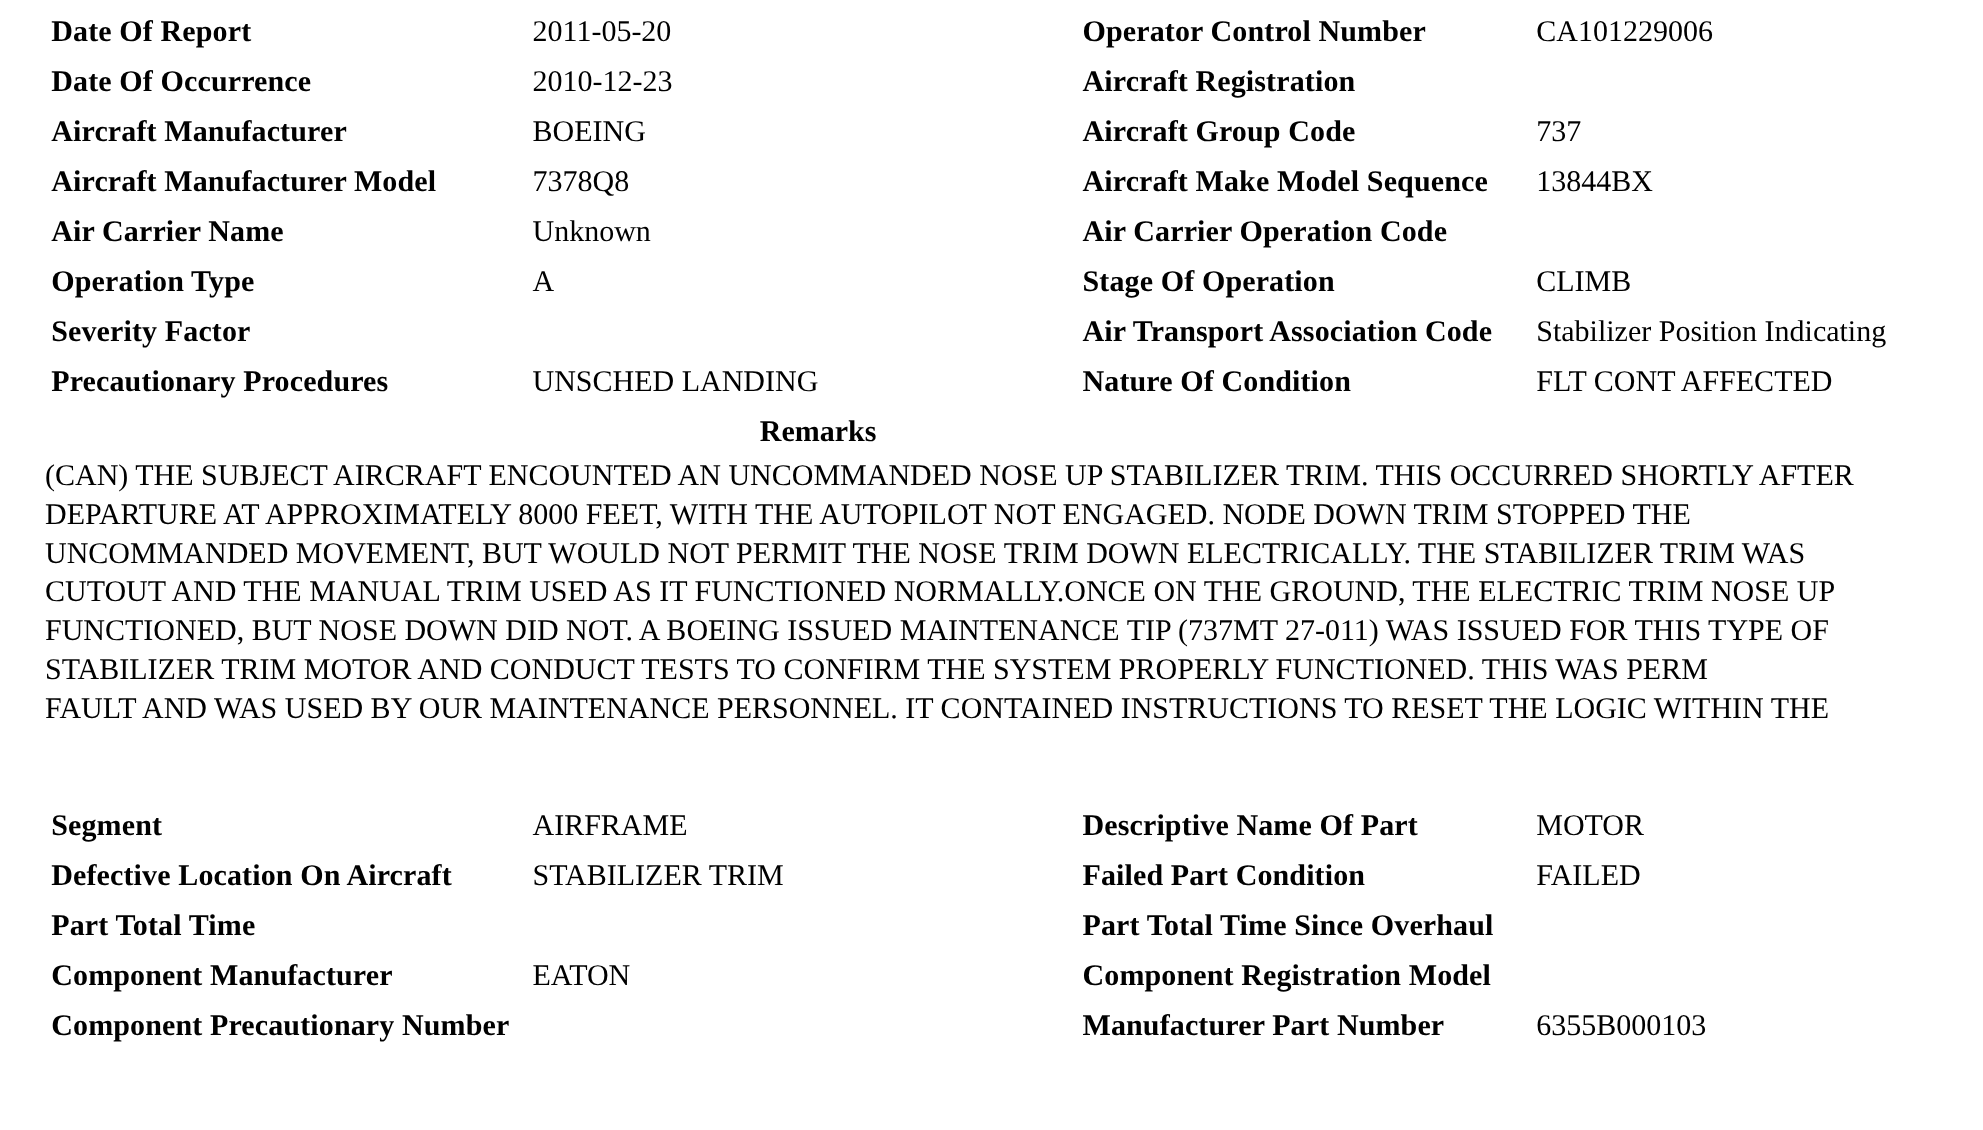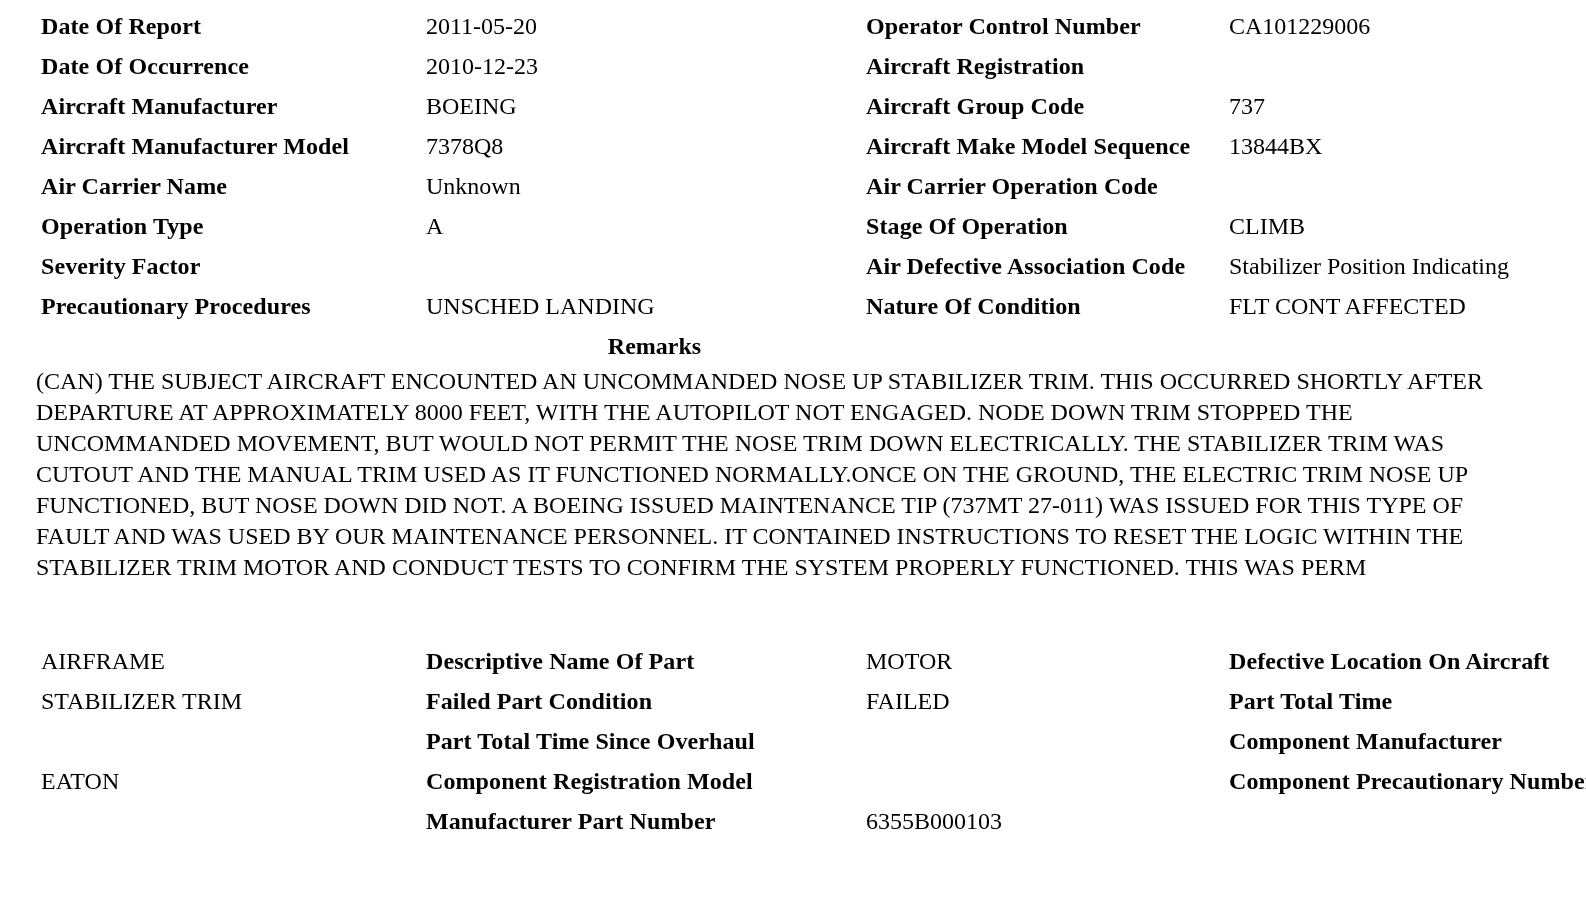--- a/index.html
+++ b/index.html
@@ -105,43 +105,44 @@
       <div class="cell label">Air Carrier Name</div>
       <div class="cell value">Unknown</div>
       <div class="cell label">Air Carrier Operation Code</div>
       <div class="cell value empty"></div>
       <div class="cell label">Operation Type</div>
       <div class="cell value">A</div>
       <div class="cell label">Stage Of Operation</div>
       <div class="cell value">CLIMB</div>
       <div class="cell label">Severity Factor</div>
       <div class="cell value empty"></div>
-      <div class="cell label">Air Defective Association Code</div>
+      <div class="cell label">Air Transport Association Code</div>
       <div class="cell value">Stabilizer Position Indicating</div>
       <div class="cell label">Precautionary Procedures</div>
       <div class="cell value">UNSCHED LANDING</div>
       <div class="cell label">Nature Of Condition</div>
       <div class="cell value">FLT CONT AFFECTED</div>
     </div>
 
   <div class="remarks-heading">Remarks</div>
 
   <div class="remarks-body" id="remarks-body">
       <div class="rline">(CAN) THE SUBJECT AIRCRAFT ENCOUNTED AN UNCOMMANDED NOSE UP STABILIZER TRIM. THIS OCCURRED SHORTLY AFTER</div>
       <div class="rline">DEPARTURE AT APPROXIMATELY 8000 FEET, WITH THE AUTOPILOT NOT ENGAGED. NODE DOWN TRIM STOPPED THE</div>
       <div class="rline">UNCOMMANDED MOVEMENT, BUT WOULD NOT PERMIT THE NOSE TRIM DOWN ELECTRICALLY. THE STABILIZER TRIM WAS</div>
       <div class="rline">CUTOUT AND THE MANUAL TRIM USED AS IT FUNCTIONED NORMALLY.ONCE ON THE GROUND, THE ELECTRIC TRIM NOSE UP</div>
       <div class="rline">FUNCTIONED, BUT NOSE DOWN DID NOT. A BOEING ISSUED MAINTENANCE TIP (737MT 27-011) WAS ISSUED FOR THIS TYPE OF</div>
+      <div class="rline">STABILIZER TRIM MOTOR AND CONDUCT TESTS TO CONFIRM THE SYSTEM PROPERLY FUNCTIONED. THIS WAS PERM</div>
       <div class="rline">FAULT AND WAS USED BY OUR MAINTENANCE PERSONNEL. IT CONTAINED INSTRUCTIONS TO RESET THE LOGIC WITHIN THE</div>
-      <div class="rline">STABILIZER TRIM MOTOR AND CONDUCT TESTS TO CONFIRM THE SYSTEM PROPERLY FUNCTIONED. THIS WAS PERM</div>
     </div>
 
   <div class="section-gap"></div>
 
   <div class="field-section" id="section-part">
+      <div class="cell label">Segment</div>
       <div class="cell value">AIRFRAME</div>
       <div class="cell label">Descriptive Name Of Part</div>
       <div class="cell value">MOTOR</div>
       <div class="cell label">Defective Location On Aircraft</div>
       <div class="cell value">STABILIZER TRIM</div>
       <div class="cell label">Failed Part Condition</div>
       <div class="cell value">FAILED</div>
       <div class="cell label">Part Total Time</div>
       <div class="cell value empty"></div>
       <div class="cell label">Part Total Time Since Overhaul</div>

